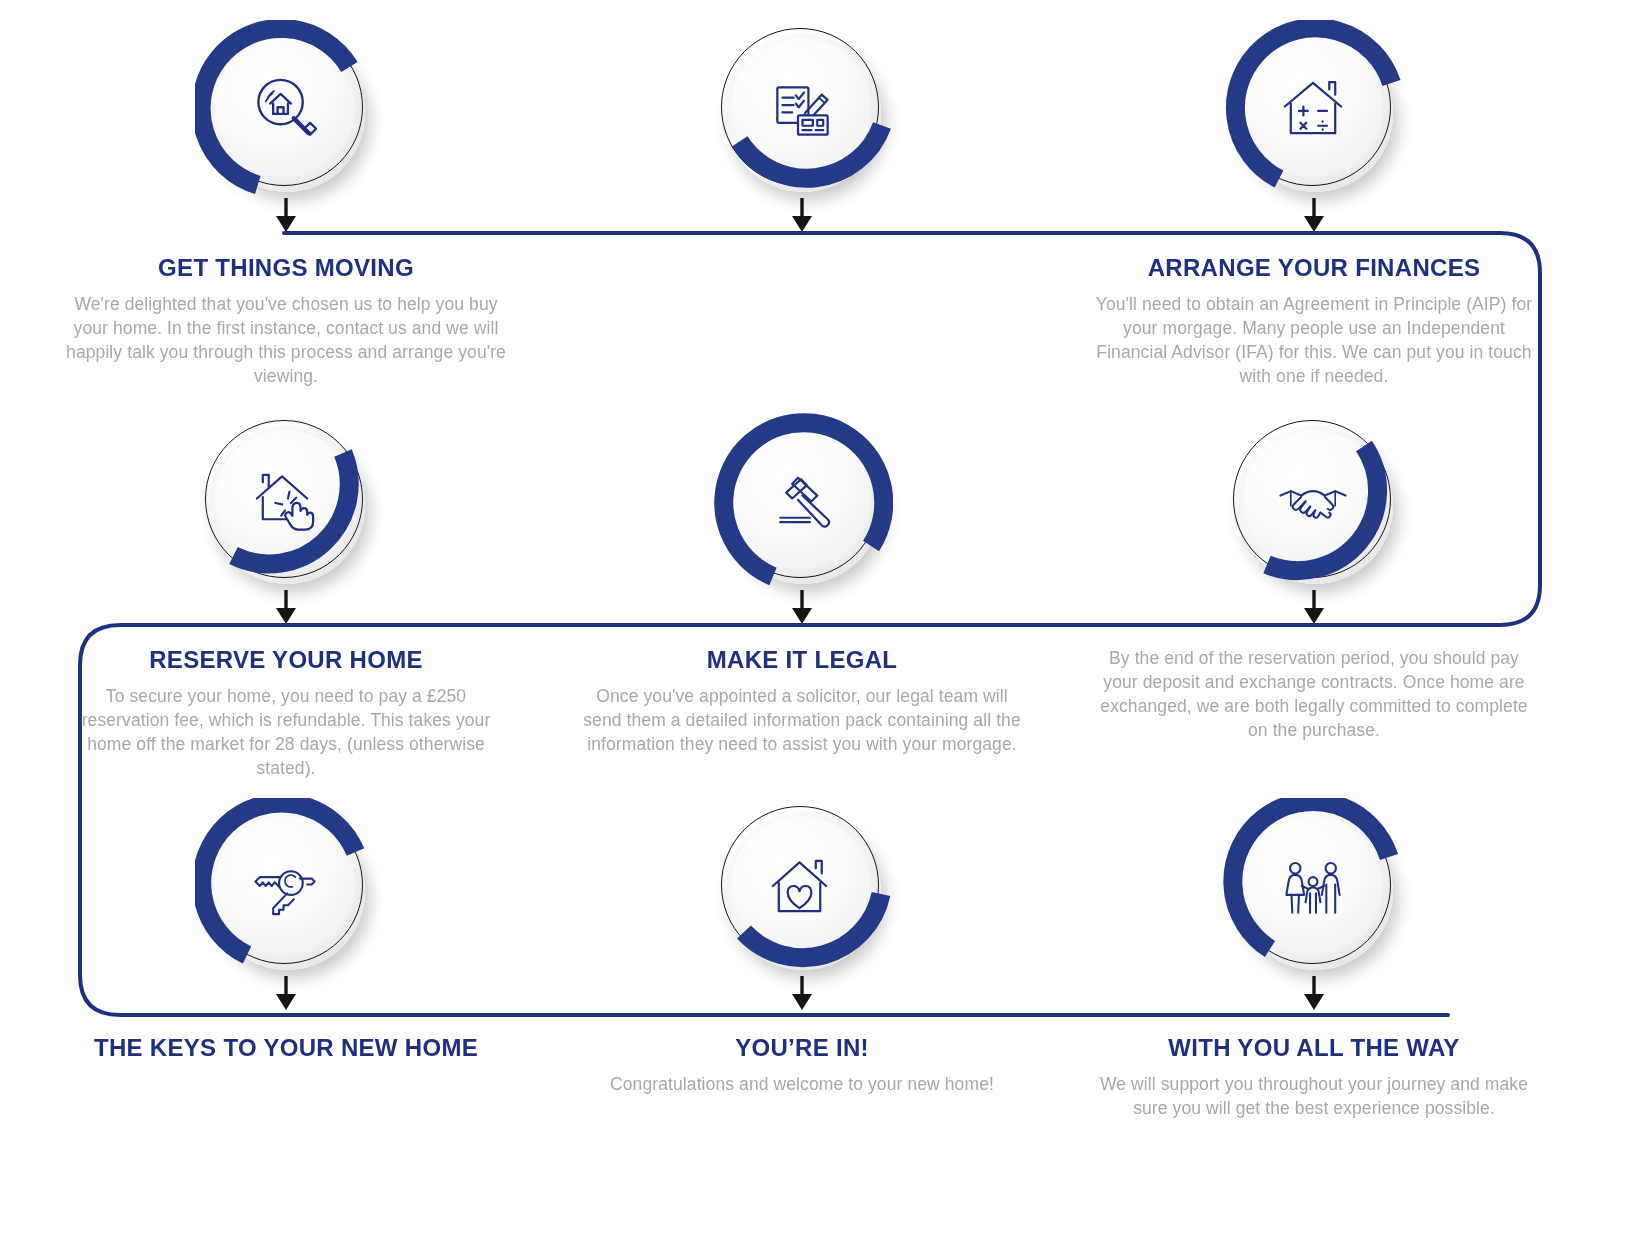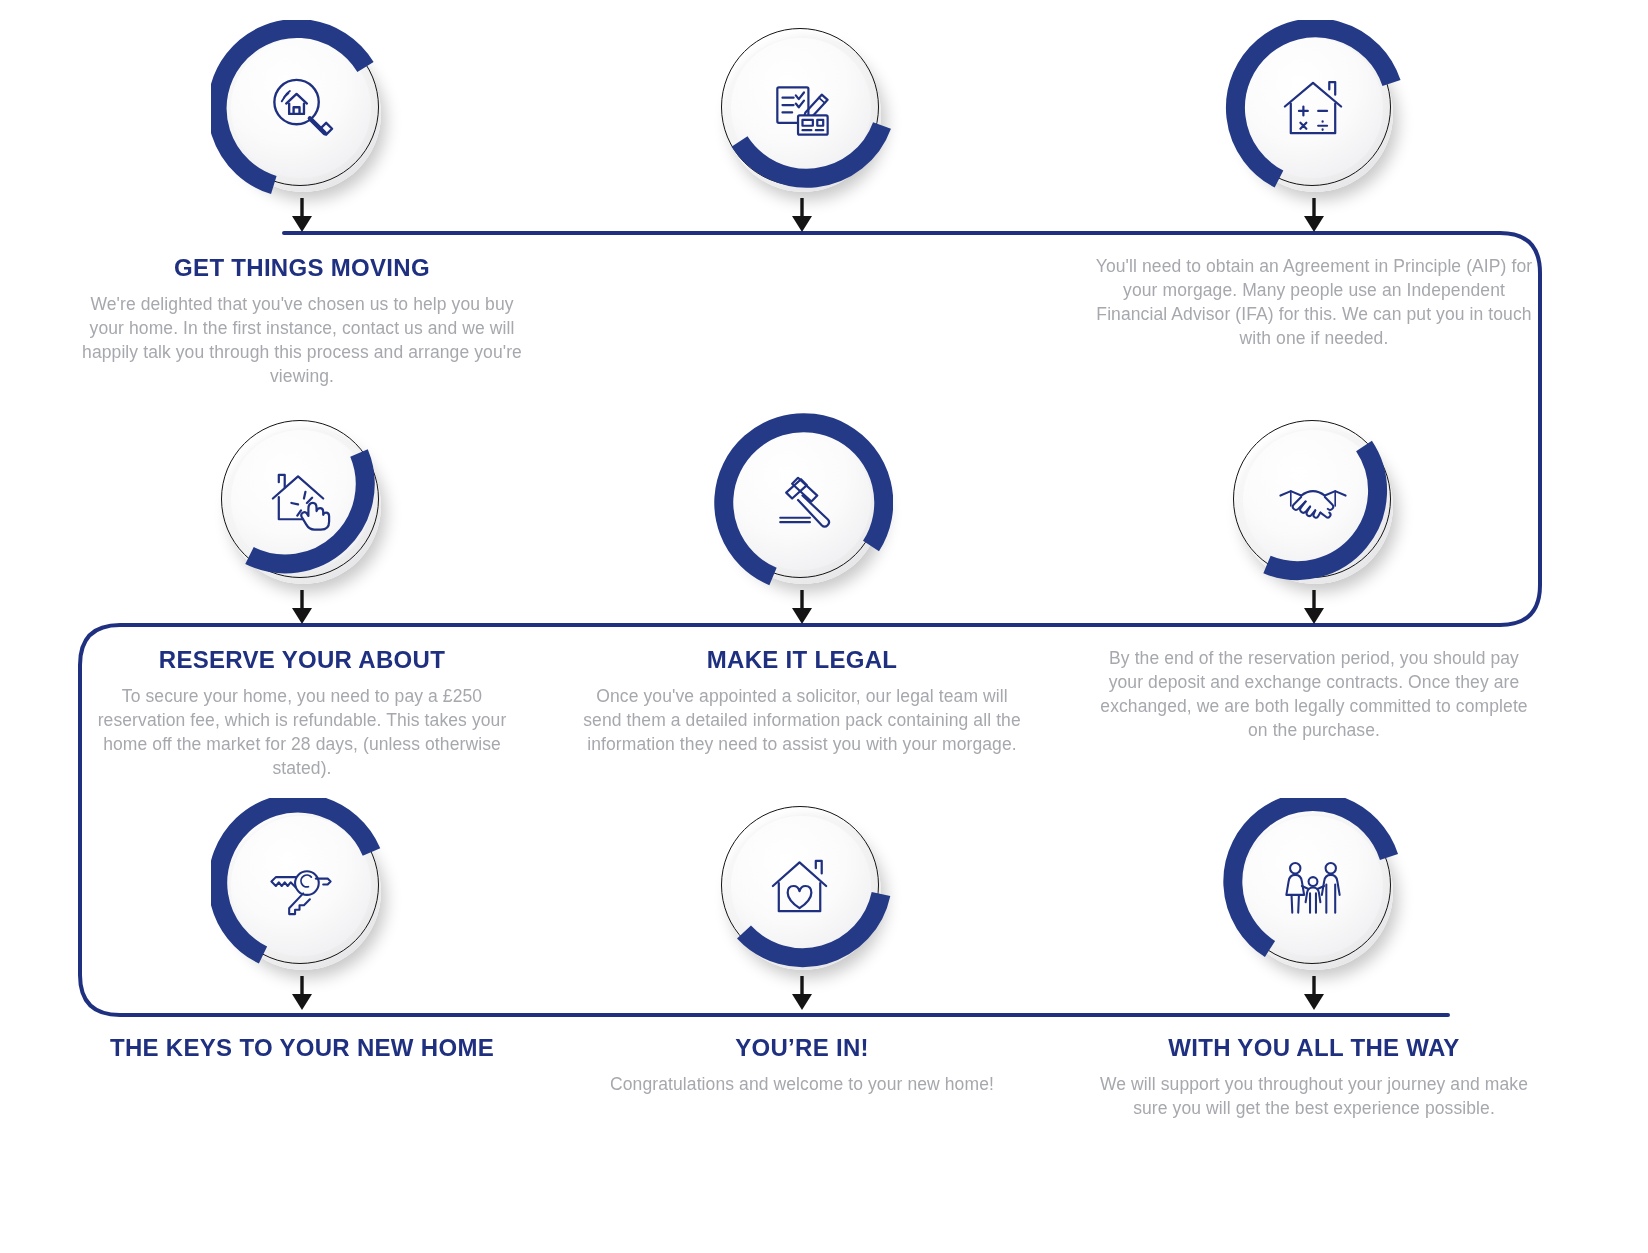--- a/index.html
+++ b/index.html
@@ -39,21 +39,21 @@
   .row-1 { top: 20px; }
   .row-2 { top: 412px; }
   .row-3 { top: 798px; }
 
   .step {
     position: absolute;
     width: 500px;
     top: 0;
     text-align: center;
   }
-  .col-1 { left: 52px; }
+  .col-1 { left: 36px; }
   .col-2 { left: 552px; }
   .col-3 { left: 1064px; }
 
   
   .badge-wrap {
     position: relative;
     width: 182px;
     height: 182px;
     margin: 0 auto;
   }
@@ -229,20 +229,21 @@
           <path d="M 56.0 159.0 A 80 80 0 1 1 168.5 63.0" fill="none" stroke="#243a87" stroke-width="19"></path>
         </svg>
       </div>
       <div class="arrow">
         <svg viewBox="0 0 26 34" width="26" height="34">
           <path d="M13 0 L13 20" stroke="#141414" stroke-width="3.4" fill="none"></path>
           <path d="M3 18 L23 18 L13 34 Z" fill="#141414"></path>
         </svg>
       </div>
       <div class="text-block">
+        <h3 class="step-title">ARRANGE YOUR FINANCES</h3>
         <p class="step-body">You'll need to obtain an Agreement in Principle (AIP) for your morgage. Many people use an Independent Financial Advisor (IFA) for this. We can put you in touch with one if needed.</p>
       </div>
     </div>
   </div>
 
   <div class="row row-2">
 
     <div class="step col-1">
       <div class="badge-wrap">
         <div class="badge-shadow"></div>
@@ -262,21 +263,21 @@
           <path d="M 148.0 41.0 A 80 80 0 0 1 38.5 143.5" fill="none" stroke="#243a87" stroke-width="19"></path>
         </svg>
       </div>
       <div class="arrow">
         <svg viewBox="0 0 26 34" width="26" height="34">
           <path d="M13 0 L13 20" stroke="#141414" stroke-width="3.4" fill="none"></path>
           <path d="M3 18 L23 18 L13 34 Z" fill="#141414"></path>
         </svg>
       </div>
       <div class="text-block">
-        <h3 class="step-title">RESERVE YOUR ABOUT</h3>
+        <h3 class="step-title">RESERVE YOUR HOME</h3>
         <p class="step-body">To secure your home, you need to pay a £250 reservation fee, which is refundable. This takes your home off the market for 28 days, (unless otherwise stated).</p>
       </div>
     </div>
 
     <div class="step col-2">
       <div class="badge-wrap">
         <div class="badge-shadow"></div>
         <div class="badge-outline"></div>
         <div class="badge-inner">
           <span class="badge-icon">
@@ -328,21 +329,21 @@
           <path d="M 141.0 34.0 A 80 80 0 0 1 44.0 152.5" fill="none" stroke="#243a87" stroke-width="19"></path>
         </svg>
       </div>
       <div class="arrow">
         <svg viewBox="0 0 26 34" width="26" height="34">
           <path d="M13 0 L13 20" stroke="#141414" stroke-width="3.4" fill="none"></path>
           <path d="M3 18 L23 18 L13 34 Z" fill="#141414"></path>
         </svg>
       </div>
       <div class="text-block">
-        <p class="step-body">By the end of the reservation period, you should pay your deposit and exchange contracts. Once they are exchanged, we are both legally committed to complete on the purchase.</p>
+        <p class="step-body">By the end of the reservation period, you should pay your deposit and exchange contracts. Once home are exchanged, we are both legally committed to complete on the purchase.</p>
       </div>
     </div>
   </div>
 
   <div class="row row-3">
 
     <div class="step col-1">
       <div class="badge-wrap">
         <div class="badge-shadow"></div>
         <div class="badge-outline"></div>

